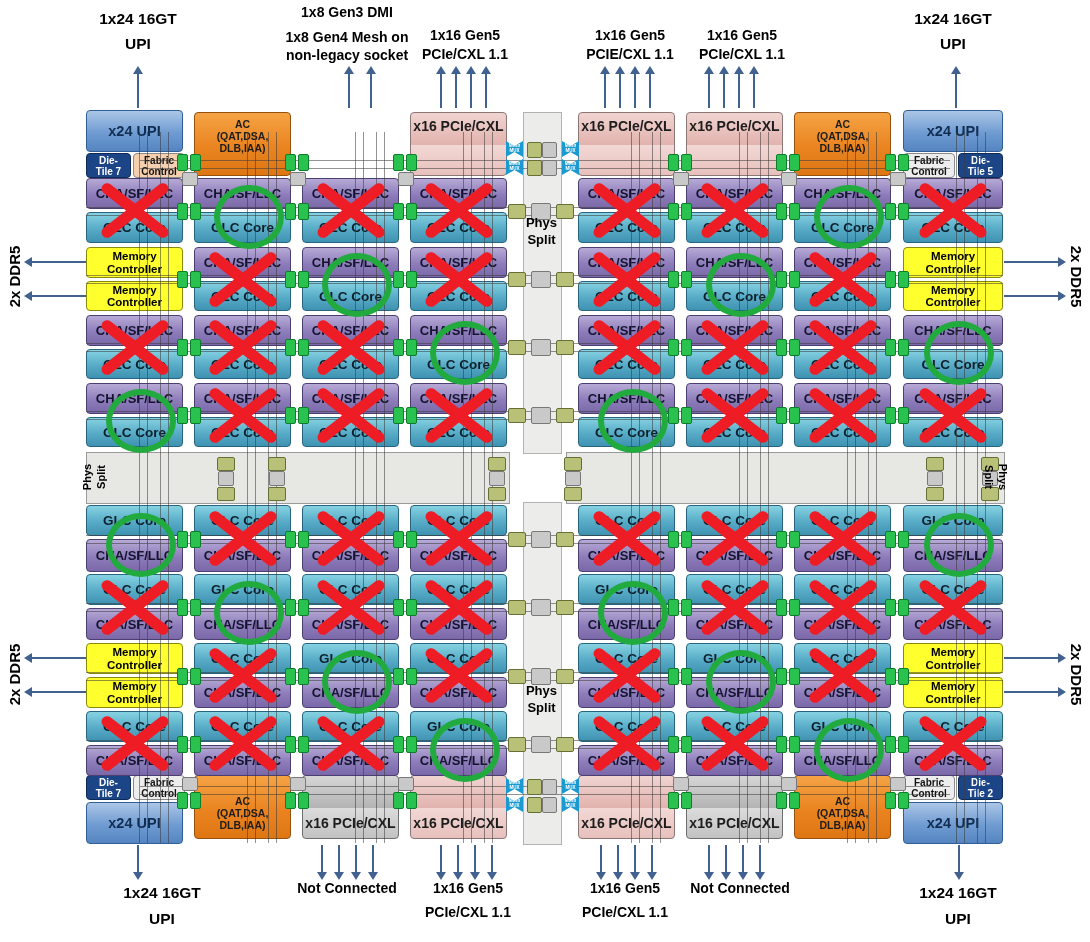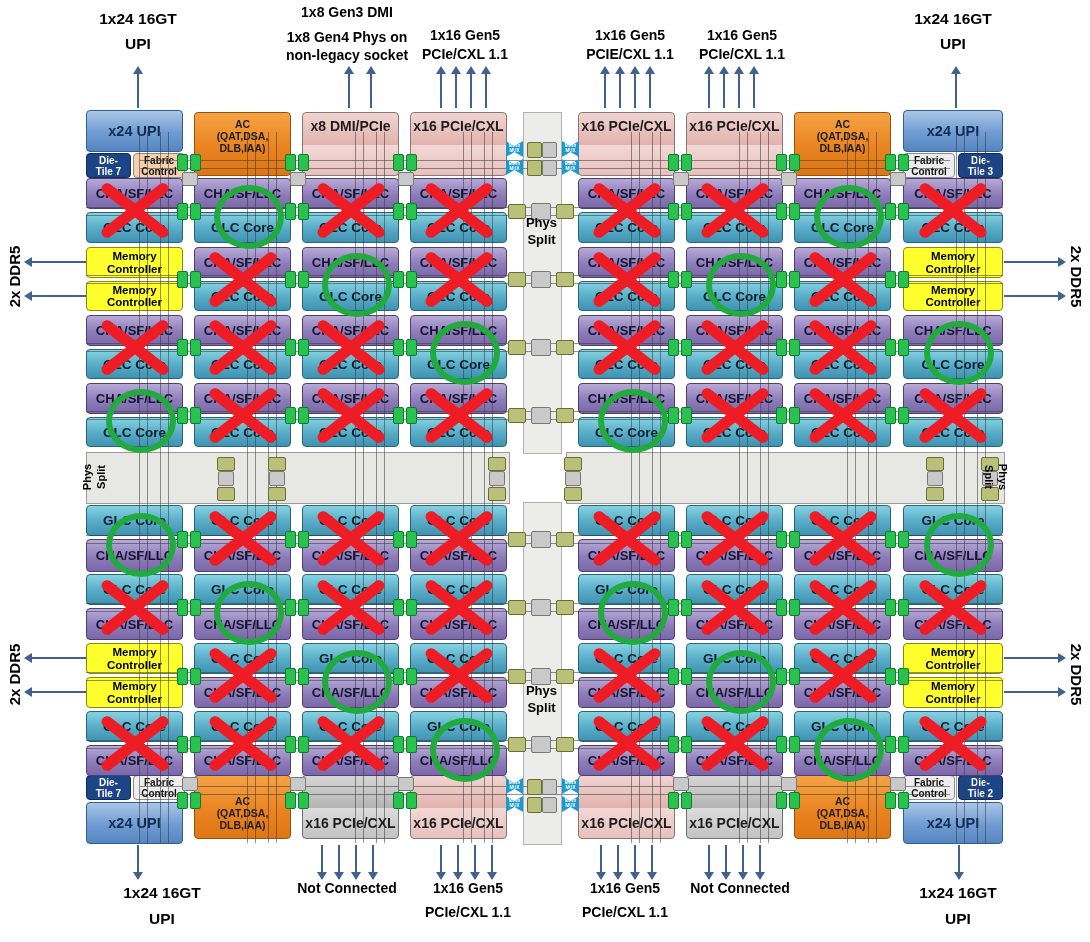--- a/index.html
+++ b/index.html
@@ -68,23 +68,20 @@
       <div>Split</div>
     </div>
     <div class="blk upi" style="left: 86px; top: 110px; width: 97px; height: 42px;">
       <div>x24 UPI</div>
     </div>
     <div class="blk ac" style="left: 194px; top: 112px; width: 97px; height: 64px; justify-content: flex-start; padding: 5px 2px 0px;">
       <div>AC</div>
       <div>(QAT,DSA,</div>
       <div>DLB,IAA)</div>
     </div>
-    <div class="blk pcie" style="left: 302px; top: 112px; width: 97px; height: 64px; justify-content: flex-start; padding: 5px 2px 0px;">
-      <div>x8 DMI/PCIe</div>
-    </div>
     <div class="blk pcie" style="left: 410px; top: 112px; width: 97px; height: 64px; justify-content: flex-start; padding: 5px 2px 0px;">
       <div>x16 PCIe/CXL</div>
     </div>
     <div class="blk pcie" style="left: 578px; top: 112px; width: 97px; height: 64px; justify-content: flex-start; padding: 5px 2px 0px;">
       <div>x16 PCIe/CXL</div>
     </div>
     <div class="blk pcie" style="left: 686px; top: 112px; width: 97px; height: 64px; justify-content: flex-start; padding: 5px 2px 0px;">
       <div>x16 PCIe/CXL</div>
     </div>
     <div class="blk ac" style="left: 794px; top: 112px; width: 97px; height: 64px; justify-content: flex-start; padding: 5px 2px 0px;">
@@ -126,21 +123,21 @@
     <div class="blk dietile" style="left: 86px; top: 153px; width: 45px; height: 25px;">
       <div>Die-</div>
       <div>Tile 7</div>
     </div>
     <div class="blk fabricp" style="left: 133px; top: 153px; width: 52px; height: 25px;">
       <div>Fabric</div>
       <div>Control</div>
     </div>
     <div class="blk dietile" style="left: 958px; top: 153px; width: 45px; height: 25px;">
       <div>Die-</div>
-      <div>Tile 3</div>
+      <div>Tile 5</div>
     </div>
     <div class="blk fabricg" style="left: 903px; top: 153px; width: 52px; height: 25px;">
       <div>Fabric</div>
       <div>Control</div>
     </div>
     <div class="blk dietile" style="left: 86px; top: 775px; width: 45px; height: 25px;">
       <div>Die-</div>
       <div>Tile 7</div>
     </div>
     <div class="blk fabricg" style="left: 133px; top: 775px; width: 52px; height: 25px;">
@@ -883,21 +880,21 @@
     <div class="omark" style="left: 813.5px; top: 717.5px; width: 58px; height: 52px;"></div>
     <div class="xmark" style="left: 912px; top: 711.5px; width: 82px; height: 64px;">
       <div class="b1"></div>
       <div class="b2"></div>
     </div>
     <div class="iolbl" style="left: 138px; top: 10px; font-size: 15.5px;">1x24 16GT</div>
     <div class="iolbl" style="left: 138px; top: 35px; font-size: 15.5px;">UPI</div>
     <div class="varrow" style="left: 137px; top: 74px; height: 34px;"></div>
     <div class="vhead-up" style="left: 133px; top: 66px;"></div>
     <div class="iolbl" style="left: 347px; top: 4px; font-size: 14px;">1x8 Gen3 DMI</div>
-    <div class="iolbl" style="left: 347px; top: 29px; font-size: 14px;">1x8 Gen4 Phys on</div>
+    <div class="iolbl" style="left: 347px; top: 29px; font-size: 14px;">1x8 Gen4 Mesh on</div>
     <div class="iolbl" style="left: 347px; top: 47px; font-size: 14px;">non-legacy socket</div>
     <div class="varrow" style="left: 348px; top: 74px; height: 34px;"></div>
     <div class="vhead-up" style="left: 344px; top: 66px;"></div>
     <div class="varrow" style="left: 370px; top: 74px; height: 34px;"></div>
     <div class="vhead-up" style="left: 366px; top: 66px;"></div>
     <div class="iolbl" style="left: 465px; top: 27px; font-size: 14px;">1x16 Gen5</div>
     <div class="iolbl" style="left: 465px; top: 46px; font-size: 14px;">PCIe/CXL 1.1</div>
     <div class="varrow" style="left: 440px; top: 74px; height: 34px;"></div>
     <div class="vhead-up" style="left: 436px; top: 66px;"></div>
     <div class="varrow" style="left: 455px; top: 74px; height: 34px;"></div>

